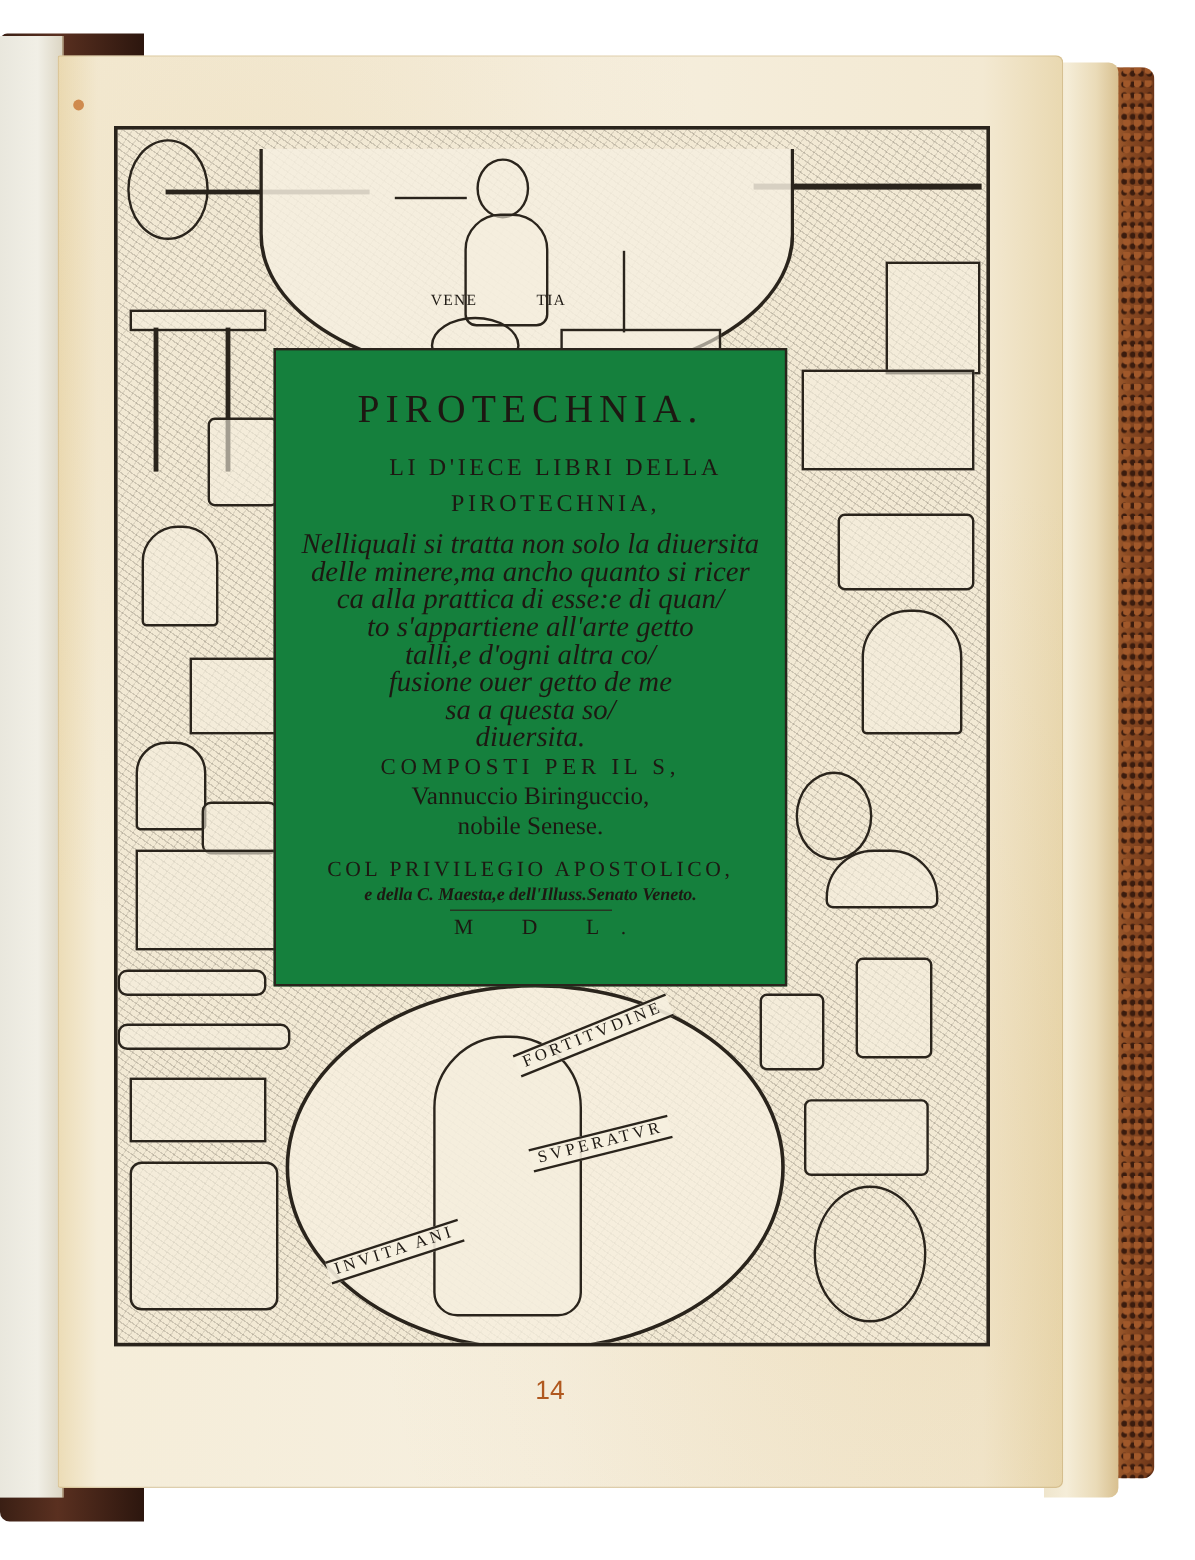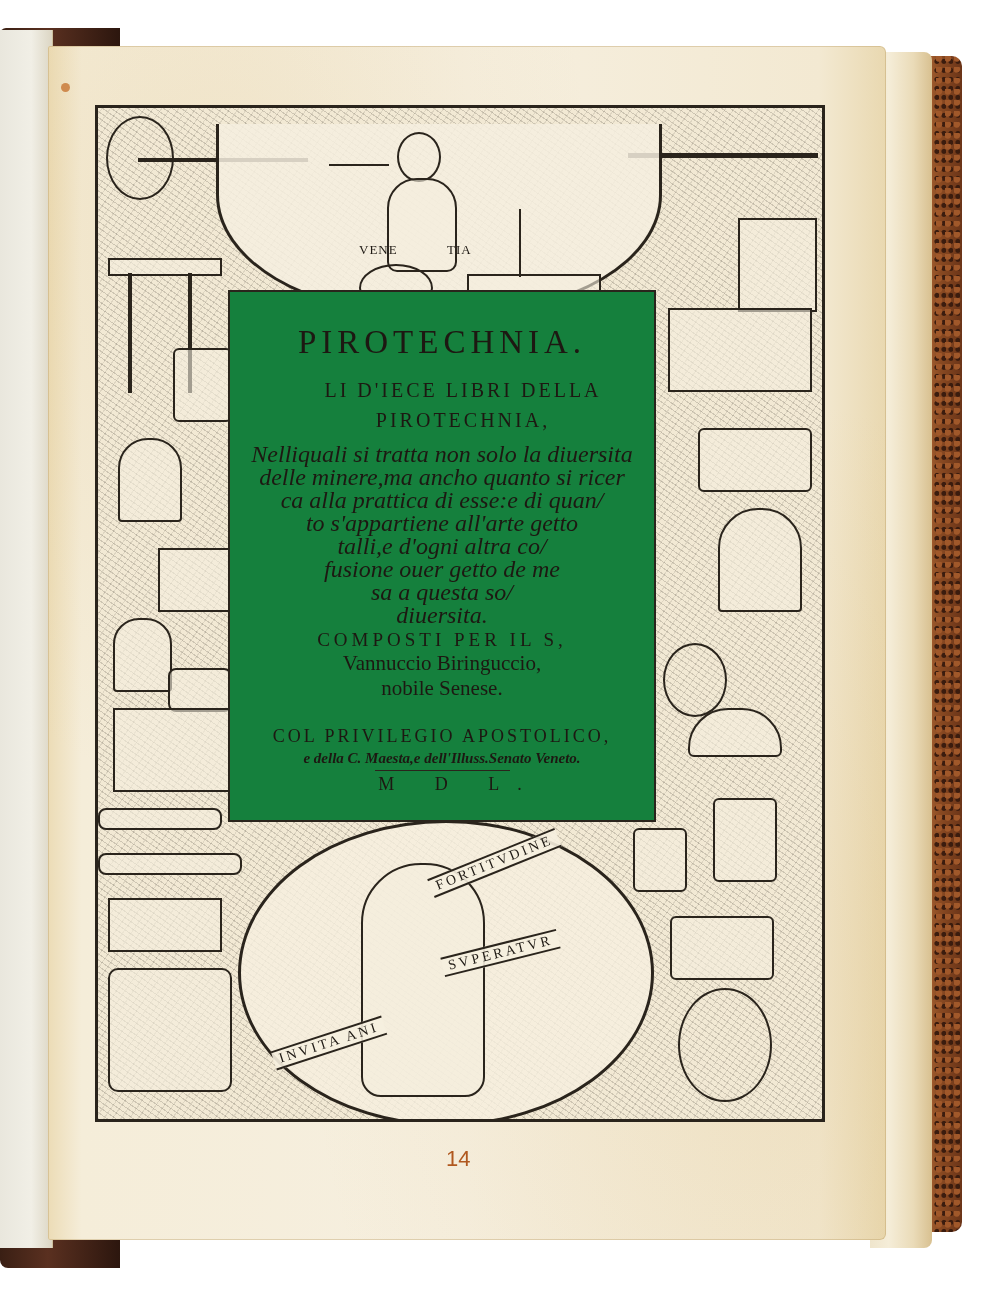--- a/index.html
+++ b/index.html
@@ -93,21 +93,21 @@
     margin-top: 8px; font-size: 24px; font-style: italic; line-height: 23px;
     font-family: "Liberation Serif", serif;
   }
   .caps-line {
     font-size: 19px; letter-spacing: 4px; line-height: 23px; margin-top: 1px;
   }
   .author {
     font-size: 21px; line-height: 25px;
   }
   .privilege {
-    margin-top: 24px; font-size: 18px; letter-spacing: 3px; line-height: 22px;
+    margin-top: 12px; font-size: 18px; letter-spacing: 3px; line-height: 22px;
   }
   .privilege-2 {
     font-size: 15px; font-style: italic; line-height: 22px; font-weight: bold;
   }
   .rule { width: 135px; height: 1px; background: #2a241c; margin: 1px auto 0; }
   .year {
     font-size: 18px; letter-spacing: 18px; line-height: 26px; padding-left: 34px;
   }
   .folio {
     position: absolute; left: 446px; top: 1146px;

